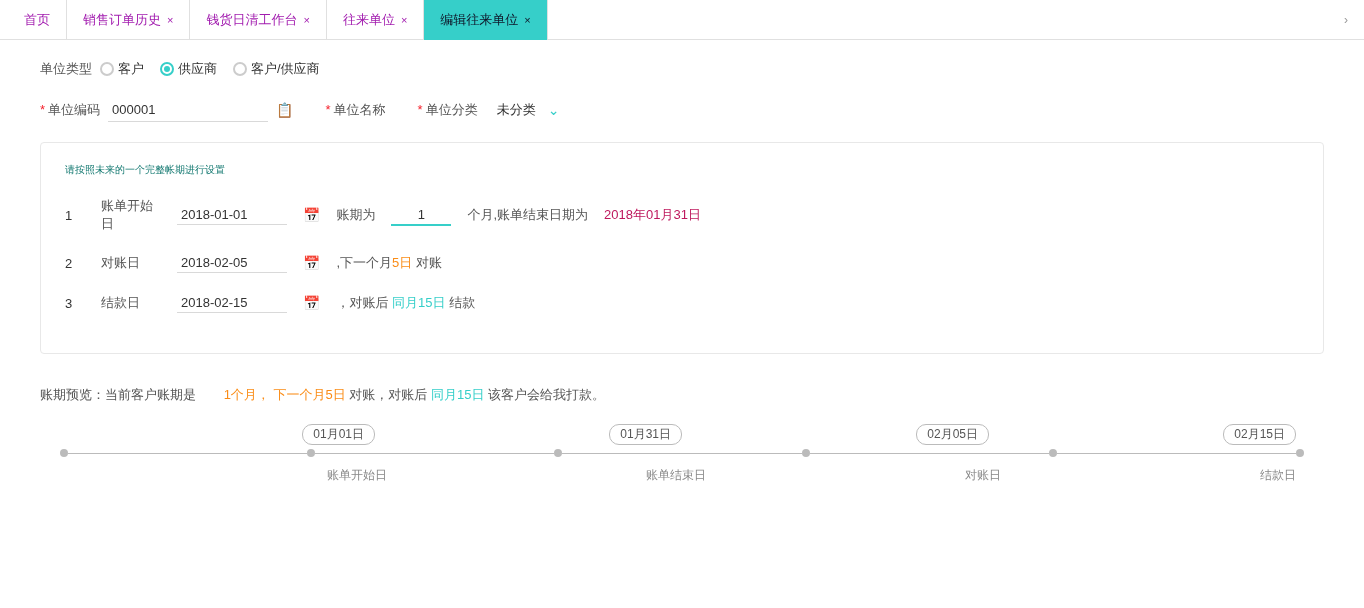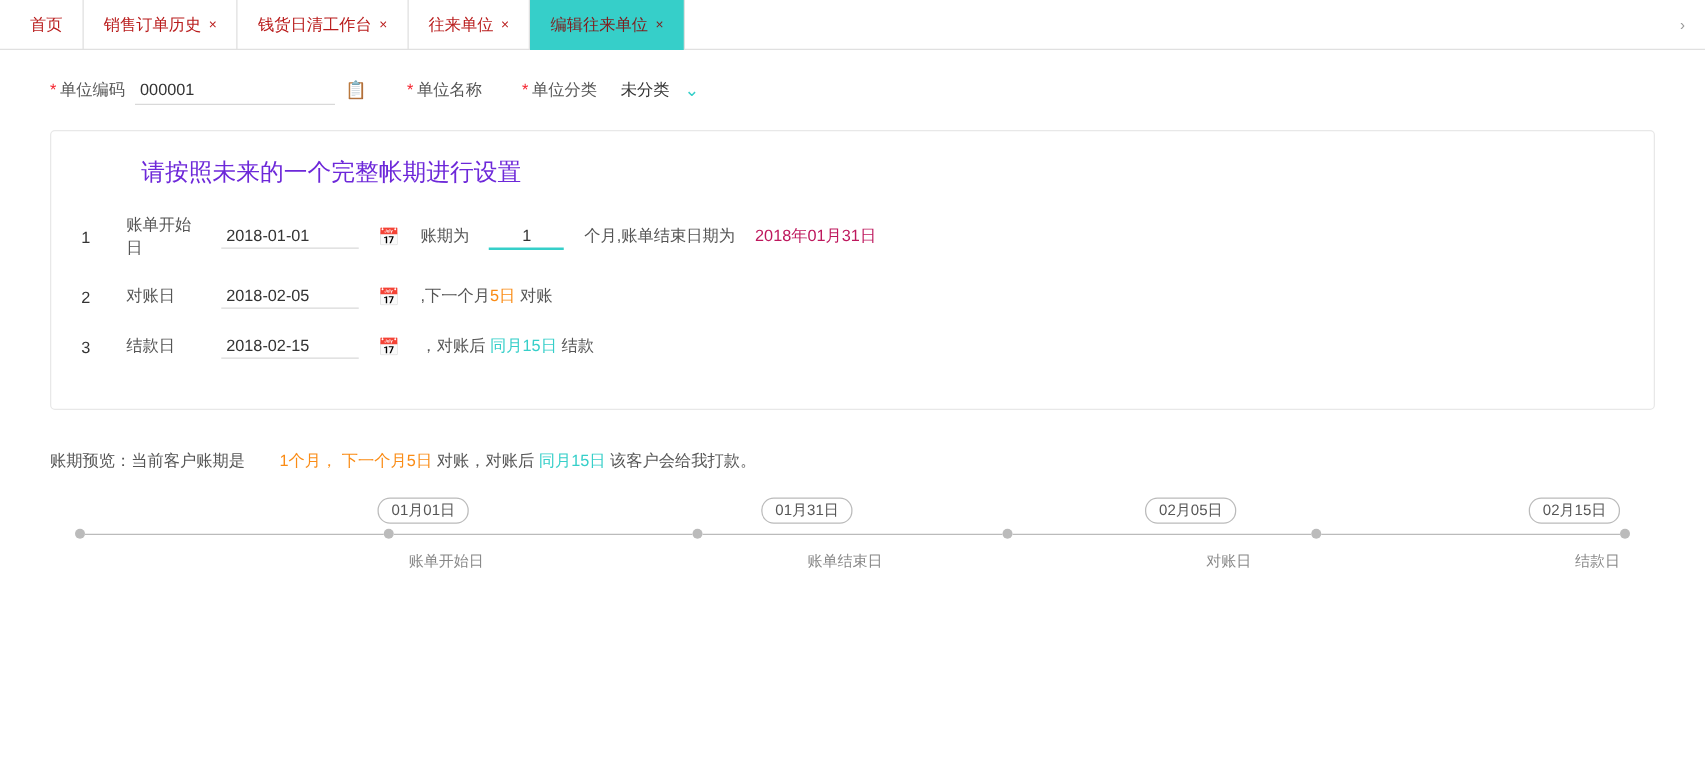--- a/index.html
+++ b/index.html
@@ -14,28 +14,28 @@
       height: 40px;
       padding: 0 8px;
     }
     .tab-item {
       display: flex;
       align-items: center;
       padding: 0 16px;
       height: 40px;
       cursor: pointer;
       font-size: 13px;
-      color: #b91c1c;
+      color: #a21caf;
       border-right: 1px solid #e0e0e0;
       white-space: nowrap;
       gap: 6px;
     }
     .tab-item.active {
       background: #36cfc9;
-      color: #7f1d1d;
+      color: #0f172a;
     }
     .tab-item .close-icon {
       font-size: 11px;
       cursor: pointer;
     }
     .tab-item:first-child {
       border-right: 1px solid #e0e0e0;
     }
     .tabs-arrow {
       margin-left: auto;
@@ -155,24 +155,23 @@
     }
 
     
     .box-section {
       border: 1px solid #e8e8e8;
       border-radius: 4px;
       padding: 20px 24px;
       margin-bottom: 16px;
     }
     .box-title {
-      font-size: 19px;
-      color: #6d28d9;
+      font-size: 10px;
+      color: #0f766e;
       margin-bottom: 20px;
-      margin-left: 48px;
     }
 
     
     .setting-row {
       display: flex;
       align-items: center;
       margin-bottom: 20px;
       gap: 16px;
     }
     .row-number {
@@ -276,20 +275,39 @@
   </div>
   <div class="tab-item active">
     <span>编辑往来单位</span>
     <span class="close-icon">×</span>
   </div>
   <div class="tabs-arrow">›</div>
 </div>
 
 <div class="main-content">
 
+  <div class="form-row">
+    <div class="form-group">
+      <span class="form-label">单位类型</span>
+      <div class="radio-group">
+        <label class="radio-item">
+          <div class="radio-circle"></div>
+          <span>客户</span>
+        </label>
+        <label class="radio-item">
+          <div class="radio-circle checked"></div>
+          <span>供应商</span>
+        </label>
+        <label class="radio-item">
+          <div class="radio-circle"></div>
+          <span>客户/供应商</span>
+        </label>
+      </div>
+    </div>
+  </div>
 
   <div class="form-row">
     <div class="form-group">
       <span class="form-label required">单位编码</span>
       <input class="input-field" type="text" value="000001" style="">
       <span class="calendar-icon">📋</span>
     </div>
     <div class="form-group">
       <span class="form-label required">单位名称</span>
     </div>

